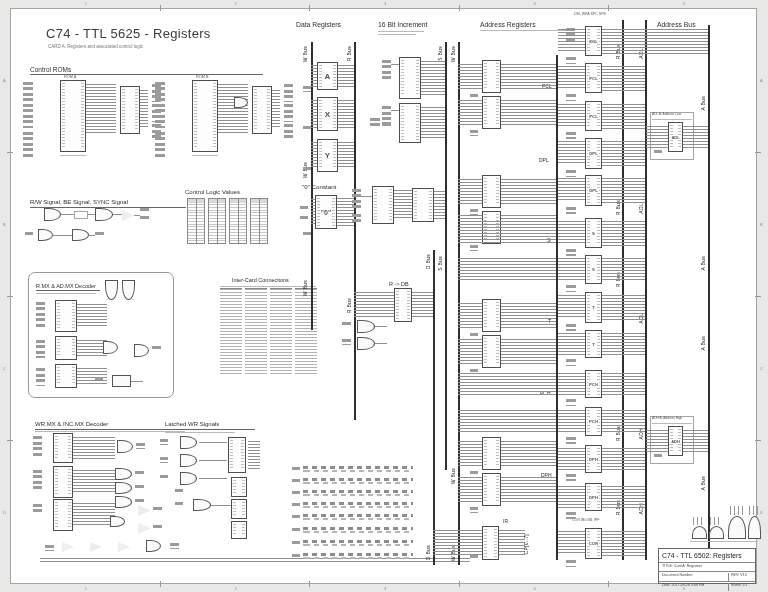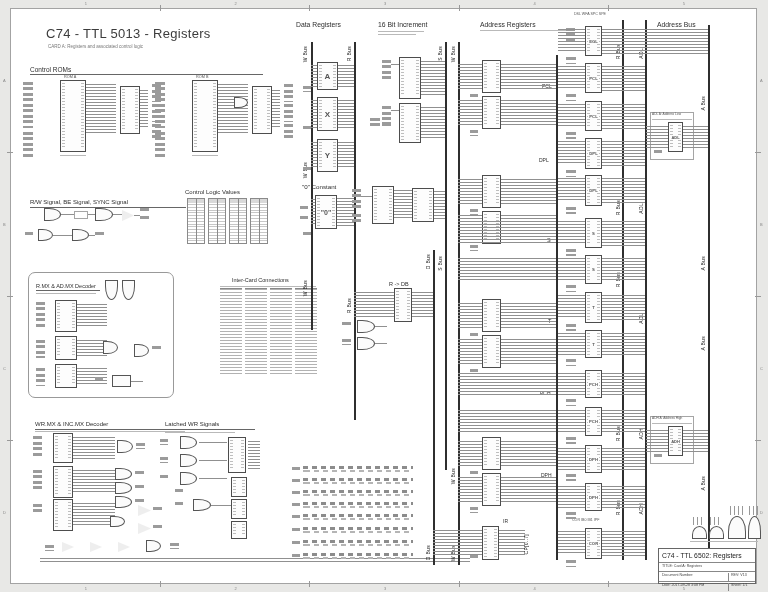--- a/index.html
+++ b/index.html
@@ -52,21 +52,21 @@
   .tb-r3,.tb-r4{flex:0 0 8px;font-size:3.6px;color:#444;border-top:1px solid #888;display:flex;
                 justify-content:space-between;padding:1px 2px 0 3px;white-space:nowrap;}
   .tb-right{border-left:1px solid #888;padding-left:2px;min-width:22px;}
 </style>
 </head>
 <body>
 
 <div class="page">
   <div class="sheet"></div>
   <div id="canvas">
-    <div class="main-title">C74 - TTL 5013 - Registers</div>
+    <div class="main-title">C74 - TTL 5625 - Registers</div>
     <div class="main-subtitle">CARD A: Registers and associated control logic</div>
   <div class="lbl sec" style="left: 30px; top: 66px; font-size: 6.5px; width: 233px;">Control ROMs</div>
       <div class="stub" style="left: 23px; top: 82px; width: 10px; height: 46px;"></div>
       <div class="stub" style="left: 23px; top: 132px; width: 10px; height: 26px;"></div>
       <div class="lbl" style="left: 64px; top: 75px; font-size: 3.8px; color: rgb(85, 85, 85);">ROM A</div>
       <div class="chip" style="left: 60px; top: 80px; width: 26px; height: 72px;"></div>
       <div class="bund" style="left: 86px; top: 84px; width: 30px; height: 50px;"></div>
       <div class="chip" style="left: 120px; top: 86px; width: 20px; height: 48px;"></div>
       <div class="bund" style="left: 140px; top: 90px; width: 8px; height: 38px;"></div>
       <div class="stub" style="left: 152px; top: 84px; width: 9px; height: 18px;"></div>

